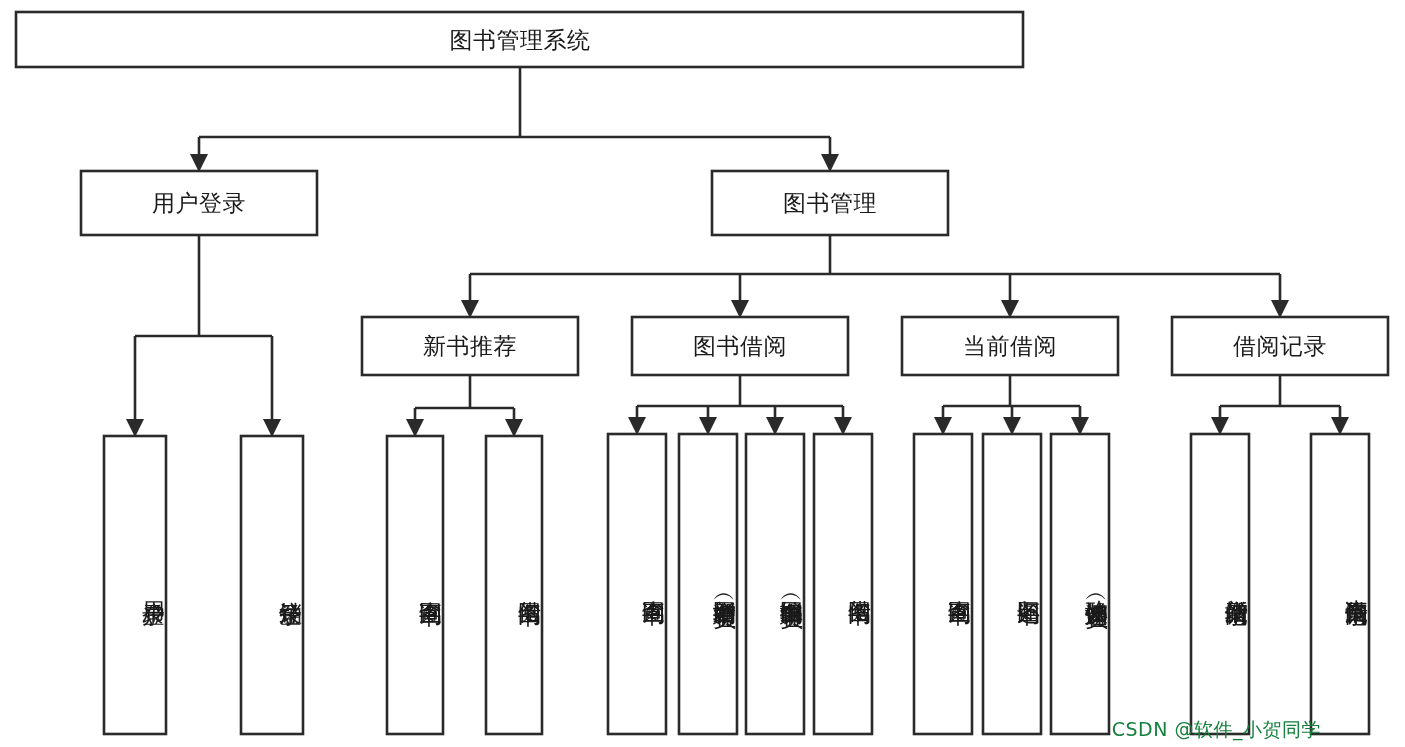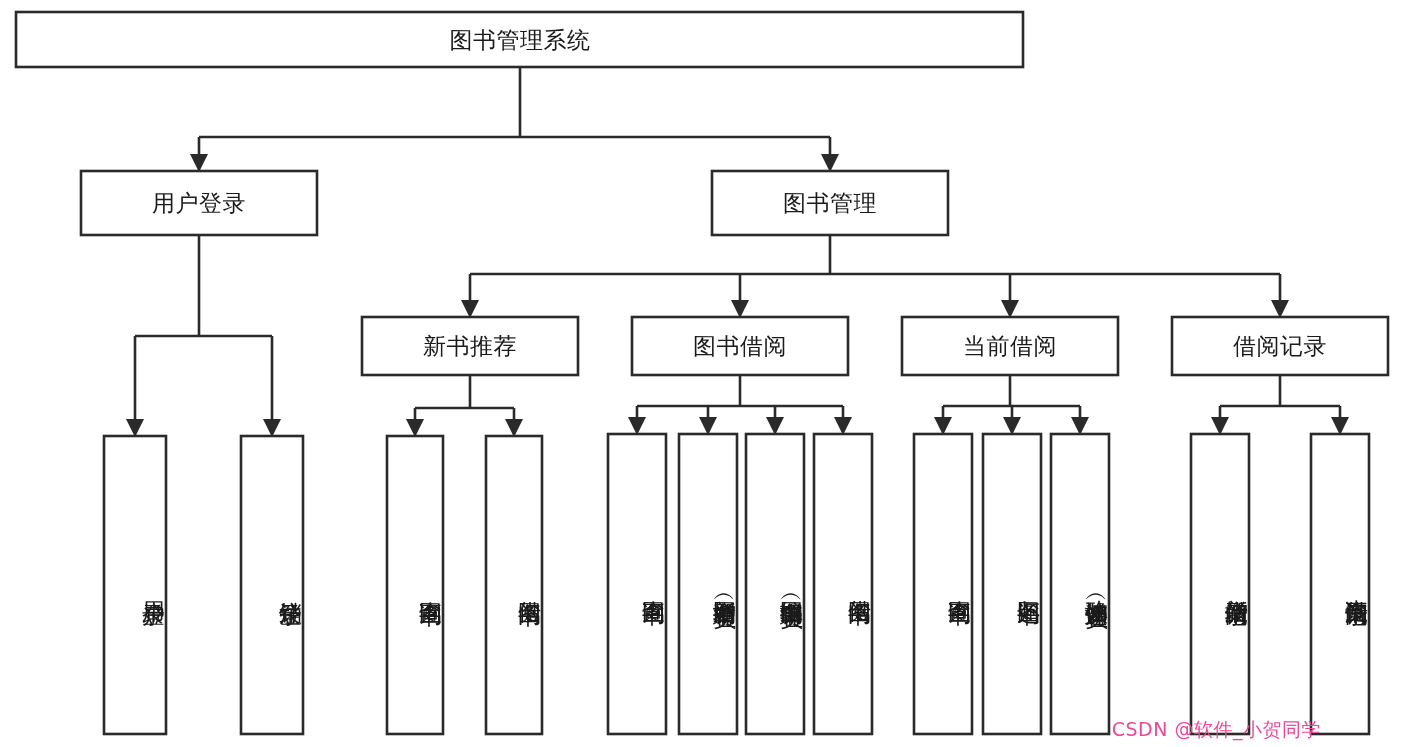--- a/index.html
+++ b/index.html
@@ -66,21 +66,21 @@
     justify-content: center;
     pointer-events: none;
   }
   .vlabel.center { justify-content: center; }
   .watermark {
     position: absolute;
     right: 10px;
     bottom: 4px;
     font-family: "DejaVu Sans", "Liberation Sans", sans-serif;
     font-size: 19px;
-    color: #ec4899;
+    color: #15803d;
     white-space: nowrap;
     letter-spacing: 0.5px;
   }
 </style>
 </head>
 <body>
 
 <div id="diagram-root">
 
   <svg id="flowchart" viewBox="0 0 1405 747">

